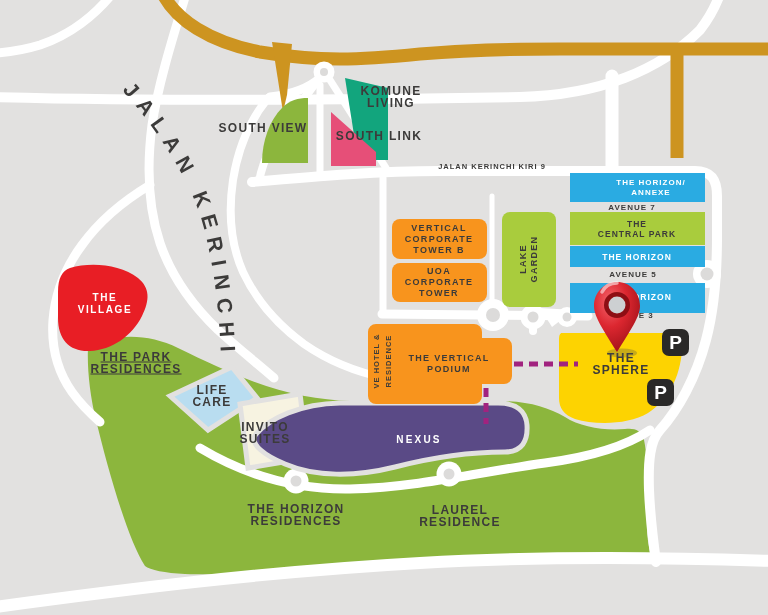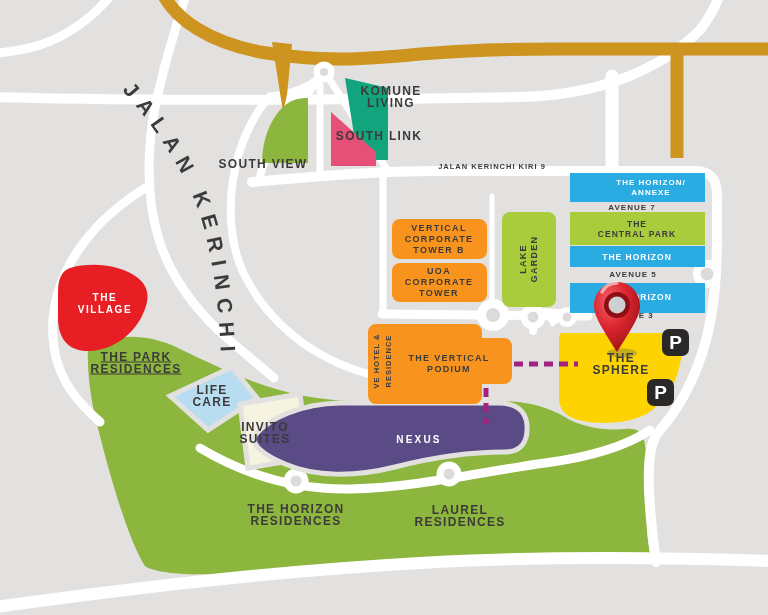--- a/index.html
+++ b/index.html
@@ -126,21 +126,21 @@
     </g>
 
     <path id="jkPath" fill="none" d="M122,90 C162,135 193,185 205,232 C214,268 219,310 221,356"></path>
     <text font-family="Liberation Sans, sans-serif" font-size="21" font-weight="bold" fill="#3c3b3a" style="letter-spacing:5px;">
       <textPath href="#jkPath" textLength="292">JALAN KERINCHI</textPath>
     </text>
   </svg>
 
   <div class="lbl" style="left:391px;top:97px;">KOMUNE
 LIVING</div>
-  <div class="lbl" style="left:263px;top:129px;margin-top:36px;">SOUTH VIEW</div>
+  <div class="lbl" style="left:263px;top:129px;">SOUTH VIEW</div>
   <div class="lbl" style="left:379px;top:137px;">SOUTH LINK</div>
   <div class="lbl s75" style="left:492px;top:167px;">JALAN KERINCHI KIRI 9</div>
   <div class="lbl white s8" style="left:651px;top:188px;">THE HORIZON/
 ANNEXE</div>
   <div class="lbl s8" style="left:632px;top:208px;">AVENUE 7</div>
   <div class="lbl s8" style="left:637px;top:229px;font-size:8.5px;">THE
 CENTRAL PARK</div>
   <div class="lbl white s8" style="left:637px;top:257px;font-size:8.5px;">THE HORIZON</div>
   <div class="lbl s8" style="left:633px;top:275px;">AVENUE 5</div>
   <div class="lbl white s8" style="left:637px;top:297px;font-size:8.5px;">THE HORIZON</div>
@@ -164,21 +164,21 @@
   <div class="lbl white s10 nexus" style="left:413px;top:440px;">NEXUS</div>
   <div class="lbl rot s75" style="left:382px;top:361px;">VE HOTEL &amp;
 RESIDENCE</div>
   <div class="lbl s9" style="left:449px;top:364px;">THE VERTICAL
 PODIUM</div>
   <div class="lbl" style="left:621px;top:364px;">THE
 SPHERE</div>
   <div class="lbl" style="left:296px;top:515px;">THE HORIZON
 RESIDENCES</div>
   <div class="lbl" style="left:460px;top:516px;">LAUREL
-RESIDENCES</div>
+RESIDENCE</div>
 
   <div class="pbadge" style="left:662px;top:329px;">P</div>
   <div class="pbadge" style="left:647px;top:379px;">P</div>
 
   <svg class="pin" width="62" height="86" viewBox="0 0 62 86">
     <ellipse cx="34" cy="79" rx="15" ry="4.5" fill="rgba(80,80,80,0.30)"></ellipse>
     <path fill="url(#pinGrad2)" d="M29,8 C16,8 6,18.5 6,32 C6,43 16,57 29,78 C42,57 52,43 52,32 C52,18.5 42,8 29,8 Z"></path>
     <circle cx="29" cy="31" r="13" fill="#8e0e14"></circle>
     <circle cx="29" cy="31" r="8.5" fill="#cdd0d2"></circle>
     <path d="M14,18 C17,12 23,9 29,9" stroke="rgba(255,255,255,0.55)" stroke-width="3.5" fill="none" stroke-linecap="round"></path>

